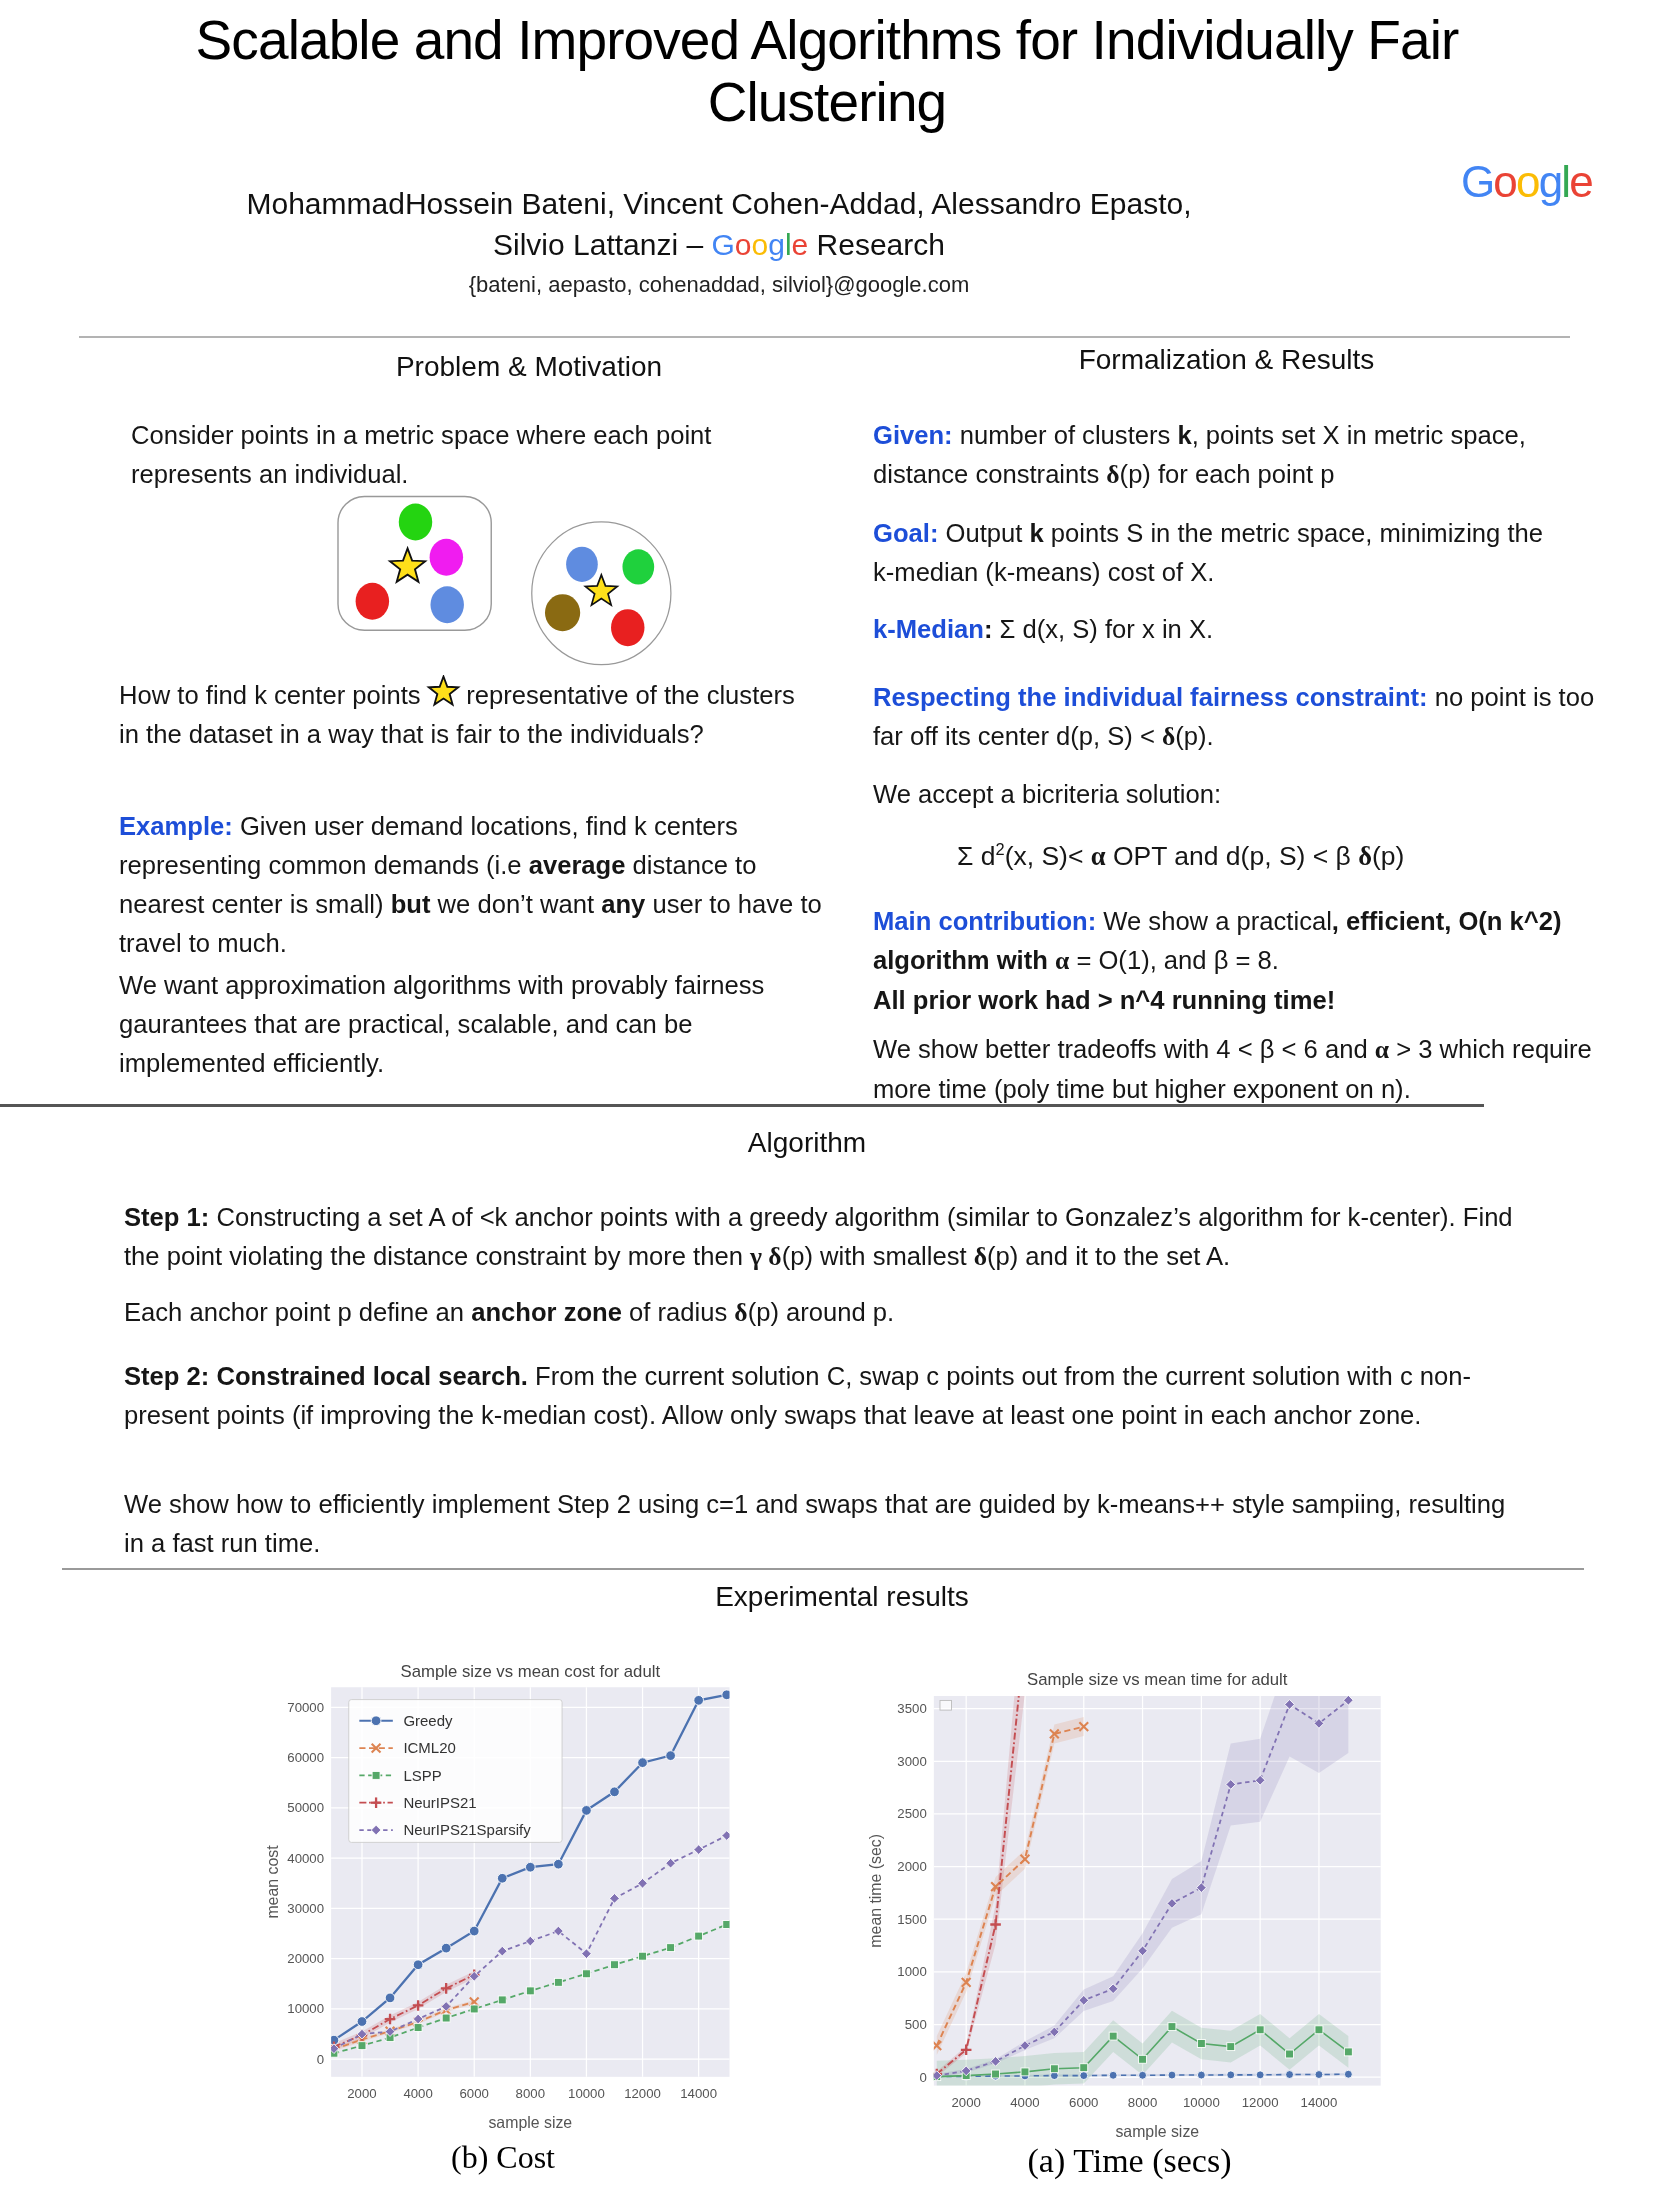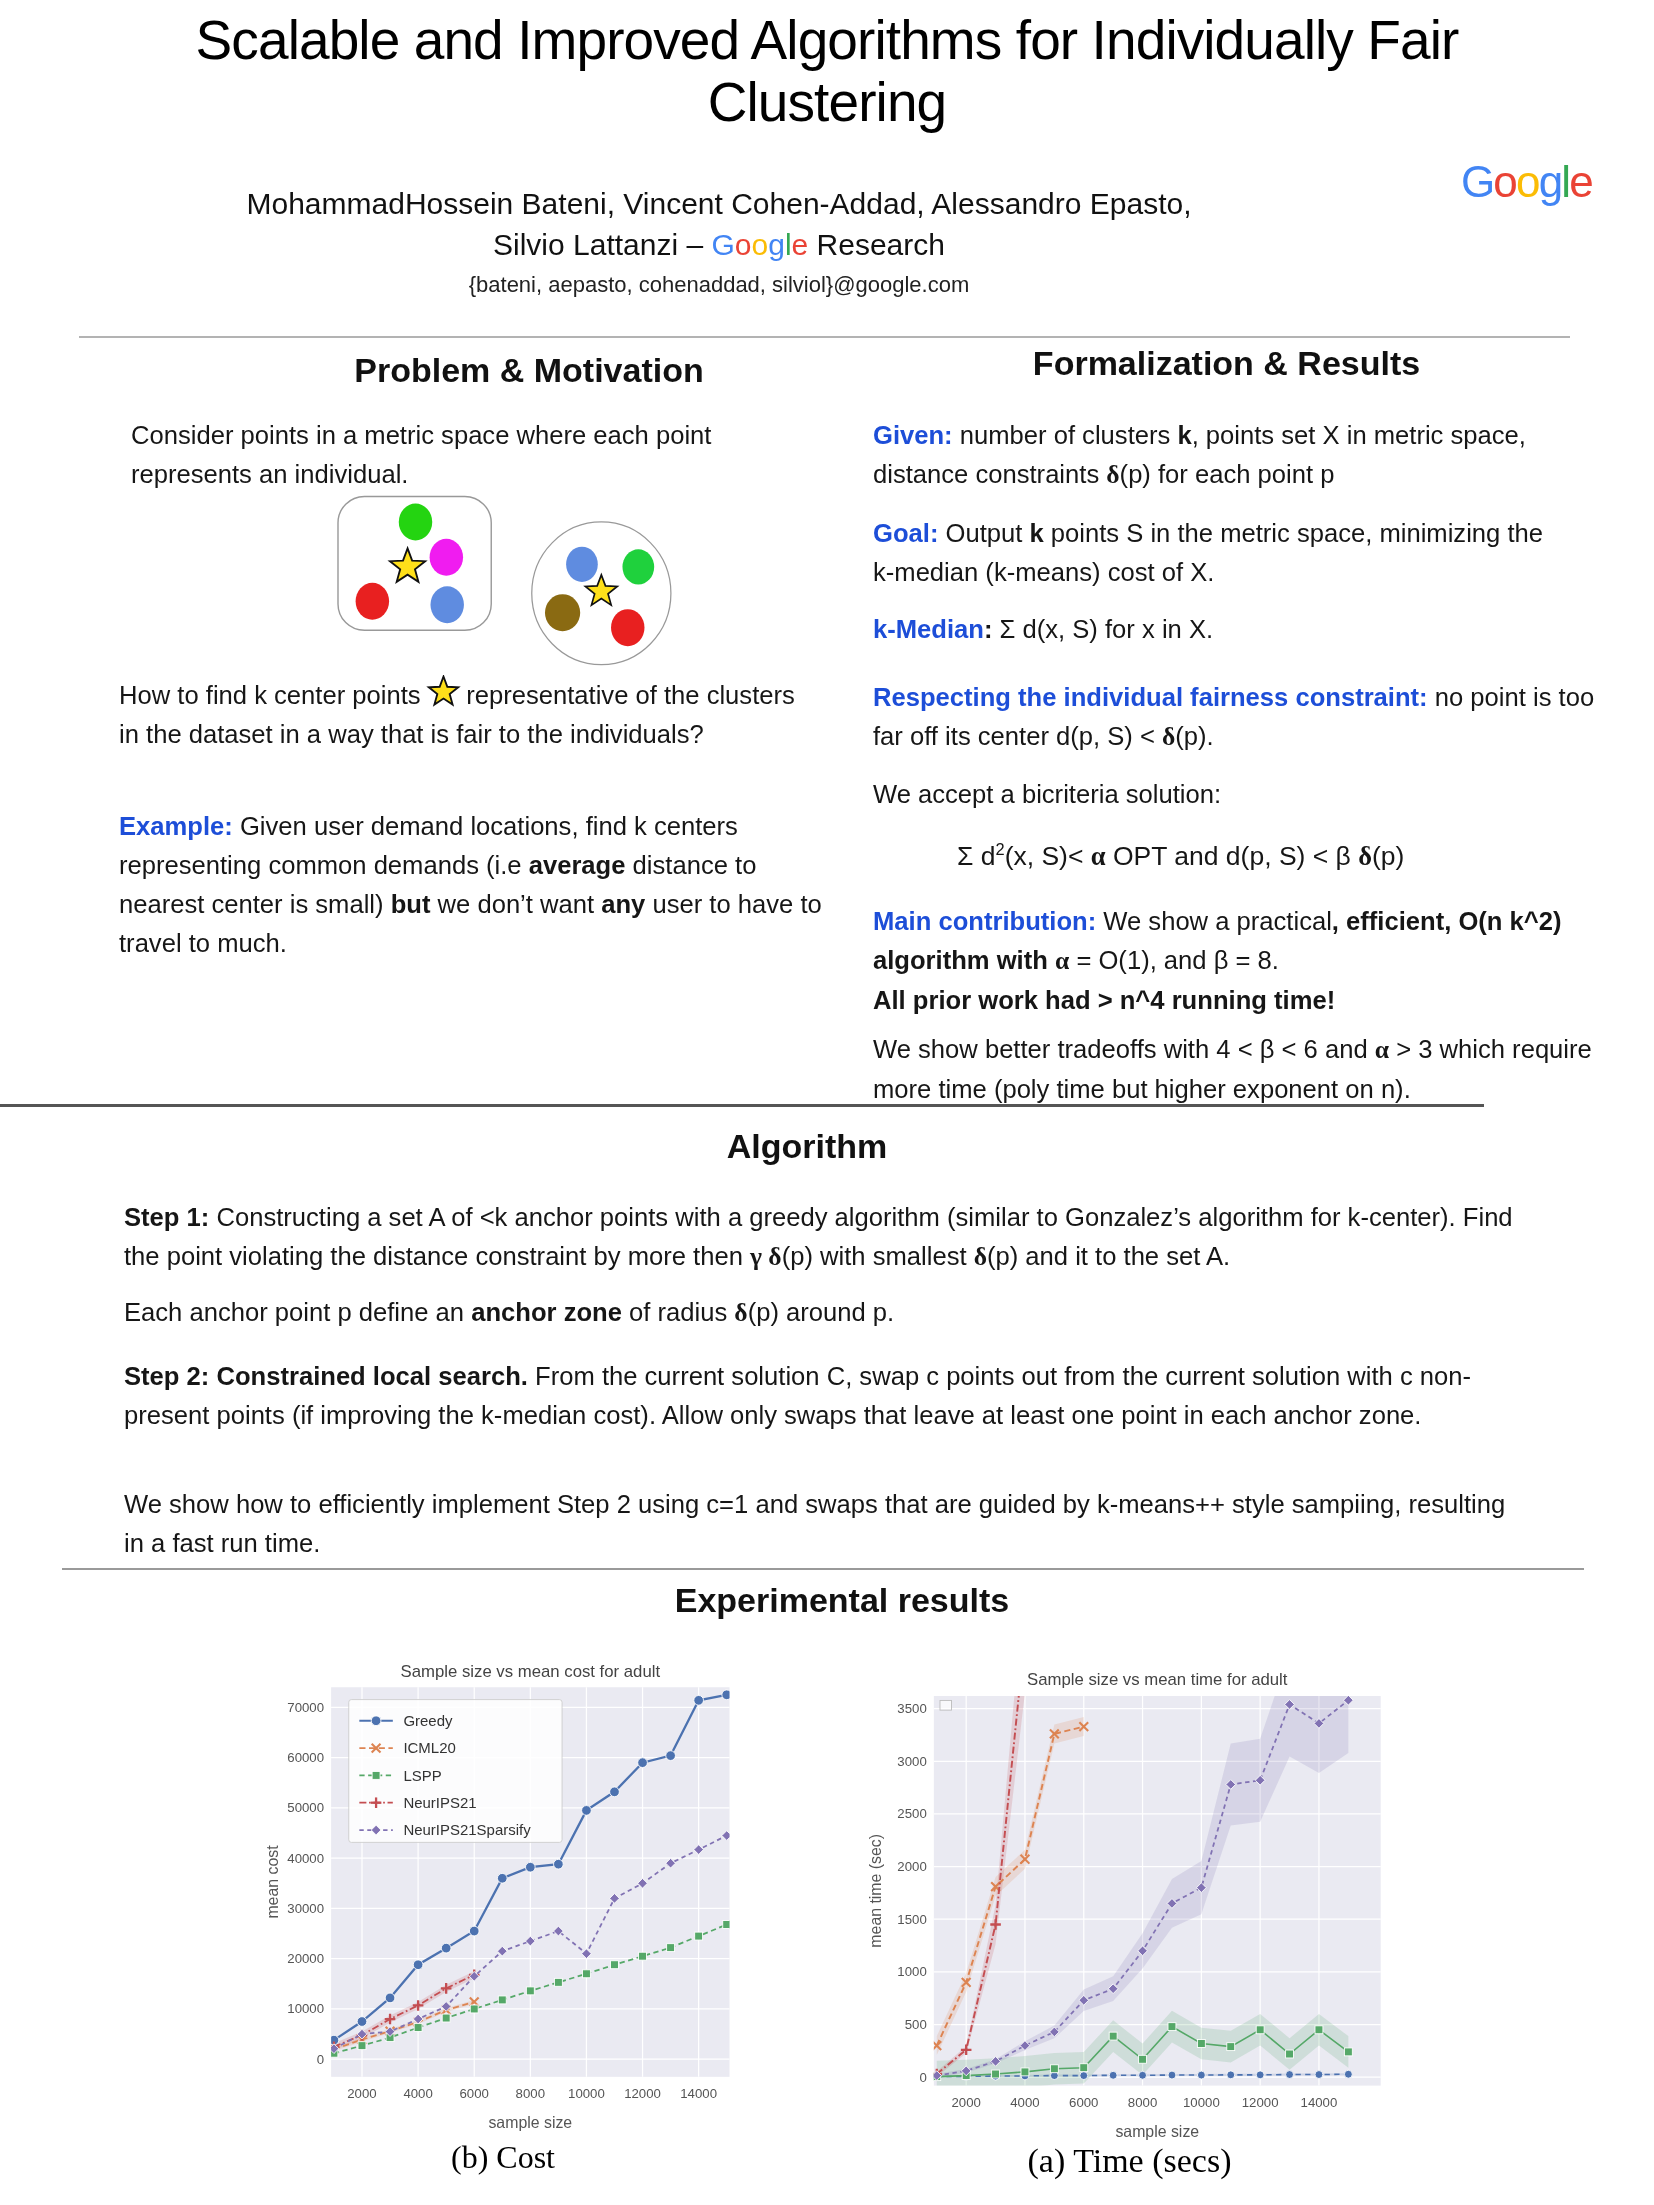--- a/index.html
+++ b/index.html
@@ -8,21 +8,21 @@
   .abs{position:absolute;}
   .center{text-align:center;}
   #poster-title{left:0;top:8.8px;width:1654px;font-size:55px;line-height:1.14;color:#000;
     letter-spacing:-0.9px;font-weight:400;}
   #poster-title .inner{width:1376px;margin:0 auto;}
   .authors{left:0;top:187px;width:1438px;font-size:30px;color:#111;}
   .authors2{left:0;top:228px;width:1438px;font-size:30px;color:#111;}
   .email{left:0;top:272px;width:1438px;font-size:22px;color:#222;}
   #google-logo{right:62px;top:157px;font-size:44px;font-weight:500;letter-spacing:-1.8px;}
   .divider{background:#b3b3b3;}
-  .h2{font-size:34px;font-weight:700;color:#111;}
+  .h2{font-size:28px;font-weight:400;color:#111;}
   .body{font-size:25.6px;line-height:1.52;color:#161616;}
   .b{font-weight:700;}
   .accent{color:#1d4ed8;font-weight:700;}
   .math{font-family:"Liberation Serif",serif;font-weight:700;}
   .sup{vertical-align:super;font-size:0.62em;}
   .formula{font-size:26.5px;}
   .caption{font-family:"Liberation Serif",serif;font-size:32px;color:#000;}
   .star-inline{display:inline-block;vertical-align:-5.3px;margin:0 5.3px;}
   svg text{font-family:"Liberation Sans",sans-serif;}
   .tick{font-size:15px;fill:#555;}
@@ -73,20 +73,21 @@
   </svg>
 
   <div class="abs body" style="left:119px;top:675px;width:684px;">
     <span><span>How to find  k center points</span></span><svg class="star-inline" width="35" height="34" viewBox="-22 -22 44 44">
         <use href="#star5" stroke="#111" stroke-width="2.4" fill="#ffe01a"></use>
       </svg><span><span>representative  of the clusters in the dataset in a way that is fair to the individuals?</span></span>
   </div>
 
   <div class="abs body" style="left:119px;top:807px;width:706px;"><span class="accent">Example:</span><span> Given user demand locations, find k centers representing common  demands (i.e </span><span class="b">average</span><span> distance to nearest center is small) </span><span class="b">but</span><span> we don’t want </span><span class="b">any</span><span> user to have to travel to much.</span></div>
 
+  <div class="abs body" style="left:119px;top:966px;width:719px;"><span>We want approximation algorithms with provably fairness gaurantees  that are practical, scalable, and can be implemented efficiently.</span></div>
 
   <div class="abs center h2" style="left:865px;top:344px;width:723px;">Formalization &amp; Results</div>
 
   <div class="abs body" style="left:873px;top:416px;width:728px;"><span class="accent">Given:</span><span>  number of clusters </span><span class="b">k</span><span>, points set X in metric space, distance constraints </span><span class="math">δ</span><span>(p) for each point p</span></div>
   <div class="abs body" style="left:873px;top:514px;width:728px;"><span class="accent">Goal:</span><span>  Output </span><span class="b">k</span><span> points S in the metric space, minimizing the k‑median (k‑means) cost of X.</span></div>
   <div class="abs body" style="left:873px;top:610px;width:728px;"><span class="accent">k-Median</span><span class="b">:</span><span> Σ d(x, S) for x in X.</span></div>
   <div class="abs body" style="left:873px;top:678px;width:737px;"><span class="accent">Respecting the individual fairness constraint:</span><span> no point is too far off its center d(p, S) &lt;  </span><span class="math">δ</span><span>(p).</span></div>
   <div class="abs body" style="left:873px;top:775px;width:728px;"><span>We accept a bicriteria solution:</span></div>
   <div class="abs body formula" style="left:957px;top:836px;width:618px;"><span>Σ d</span><span class="sup">2</span><span>(x, S)&lt; </span><span class="math">α</span><span> OPT and  d(p, S) &lt; β </span><span class="math">δ</span><span>(p)</span></div>
   <div class="abs body" style="left:873px;top:902px;width:732px;"><span class="accent">Main contribution:</span><span>  We show a practical</span><span class="b">, efficient, O(n k^2) algorithm with </span><span class="math">α</span><span> = O(1), and β = 8.</span><br><span class="b">All prior work had &gt; n^4 running time!</span></div>

